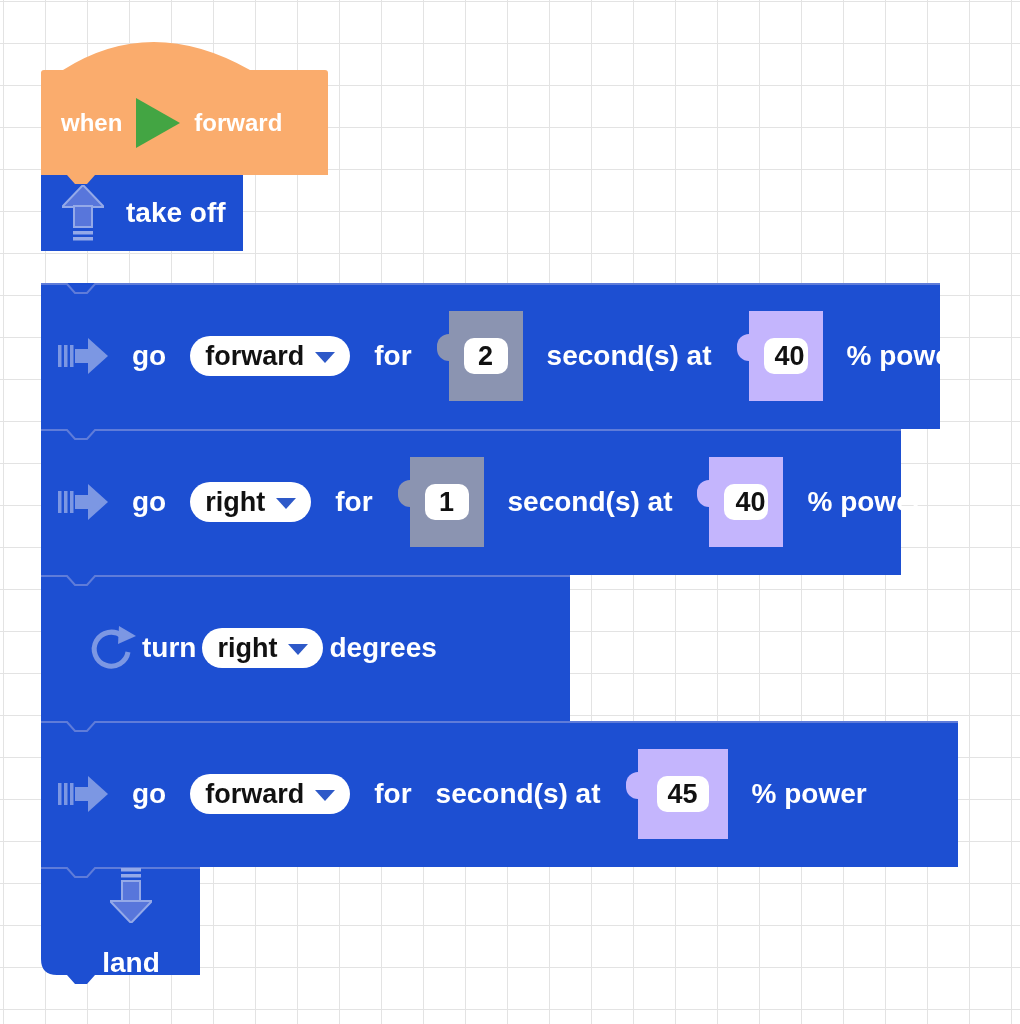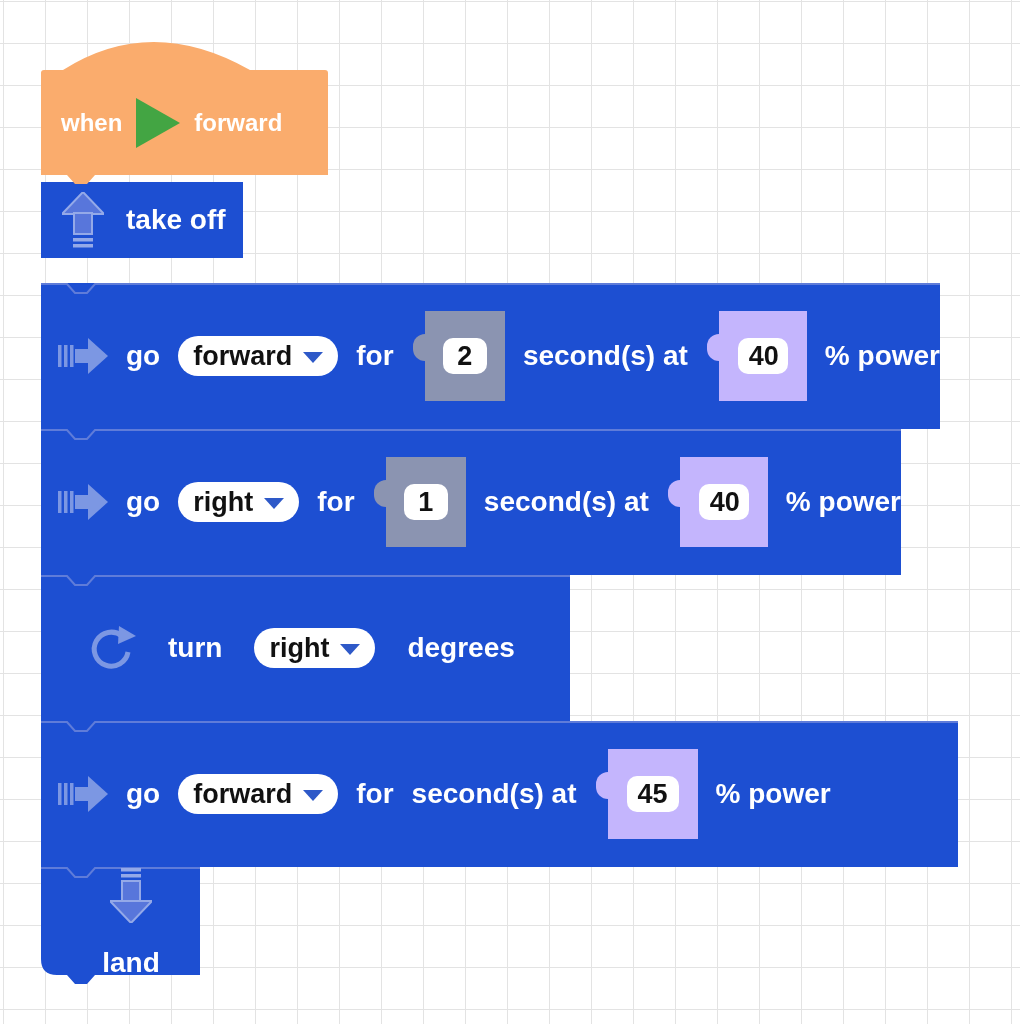--- a/index.html
+++ b/index.html
@@ -10,21 +10,21 @@
     background-image:
       linear-gradient(to right,#e3e3e3 1px,transparent 1px),
       linear-gradient(to bottom,#e3e3e3 1px,transparent 1px);
     background-size:42px 42px;
     background-position:3px 1px;
   }
   .block{position:absolute;}
   .block .shape{position:absolute;left:0;top:0;overflow:visible;display:block;}
   .stack-bg{position:absolute;inset:0;background:#1d4fd2;}
   .seam{position:absolute;left:0;top:0;overflow:visible;display:block;}
-  .row{position:absolute;inset:0;display:flex;align-items:center;gap:18px;padding-left:17px;}
+  .row{position:absolute;inset:0;display:flex;align-items:center;gap:24px;padding-left:17px;}
   .lbl{color:#ffffff;font-weight:bold;font-size:28px;white-space:nowrap;}
   .hat-lbl{color:#ffffff;font-weight:bold;font-size:24px;}
   
   .pill{display:inline-flex;align-items:center;gap:11px;background:#ffffff;border:none;
         border-radius:20px;padding:4px 15px;height:40px;box-sizing:border-box;
         font-family:"Liberation Sans",sans-serif;font-weight:bold;font-size:27px;color:#111;cursor:pointer;justify-content:space-between;}
   .chevron{width:0;height:0;border-left:10px solid transparent;border-right:10px solid transparent;
            border-top:11px solid #2e59c8;margin-top:3px;}
   
   .puzzle{position:relative;display:inline-flex;align-items:center;justify-content:center;
@@ -49,21 +49,21 @@
     <span class="hat-lbl">when</span>
     <span class="icon">
       <svg width="44" height="50" viewBox="0 0 44 50">
           <polygon points="0,0 44,25 0,50" fill="#43a543"></polygon>
         </svg>
     </span>
     <span class="hat-lbl">forward</span>
   </div>
 </div>
 
-<div class="block" style="left:41px;top:182px;width:202px;height:76px;z-index:6;">
+<div class="block" style="left:41px;top:175px;width:202px;height:76px;z-index:6;">
   <div class="stack-bg"></div>
   <div class="row" style="gap:22px;padding-left:21px;">
     <span class="icon">
       <svg width="42" height="56" viewBox="0 0 42 56">
         <polygon points="21,0 42,22 0,22" fill="#5876db" stroke="#94a9e8" stroke-width="2"></polygon>
         <rect x="12" y="21" width="18" height="21" fill="#5876db" stroke="#94a9e8" stroke-width="2"></rect>
         <rect x="11" y="46" width="20" height="3.5" fill="#94a9e8"></rect>
         <rect x="11" y="52" width="20" height="3.5" fill="#94a9e8"></rect>
       </svg>
     </span>
@@ -137,21 +137,21 @@
     </span>
     <span class="lbl">% power</span>
   </div>
 </div>
 
 <div class="block" style="left:41px;top:575px;width:529px;height:146px;z-index:3;">
   <div class="stack-bg"></div>
   <svg class="seam" width="529" height="12">
     <path d="M0,1 H26 L34,10 H46 L54,1 H529" fill="none" stroke="#5f7cd9" stroke-width="2"></path>
   </svg>
-  <div class="row" style="gap:32px;padding-left:48px;">
+  <div class="row" style="gap:6px;padding-left:48px;">
     <span class="icon">
       <svg width="47" height="47" viewBox="0 0 47 47">
         <path d="M33,11 A17,17 0 1 0 39,27" fill="none" stroke="#7c97e3" stroke-width="5"></path>
         <polygon points="30,1 47,11 29,19" fill="#7c97e3"></polygon>
       </svg>
     </span>
     <span class="lbl">turn</span>
     <button class="pill">
       <span>right</span>
       <span class="chevron"></span>

